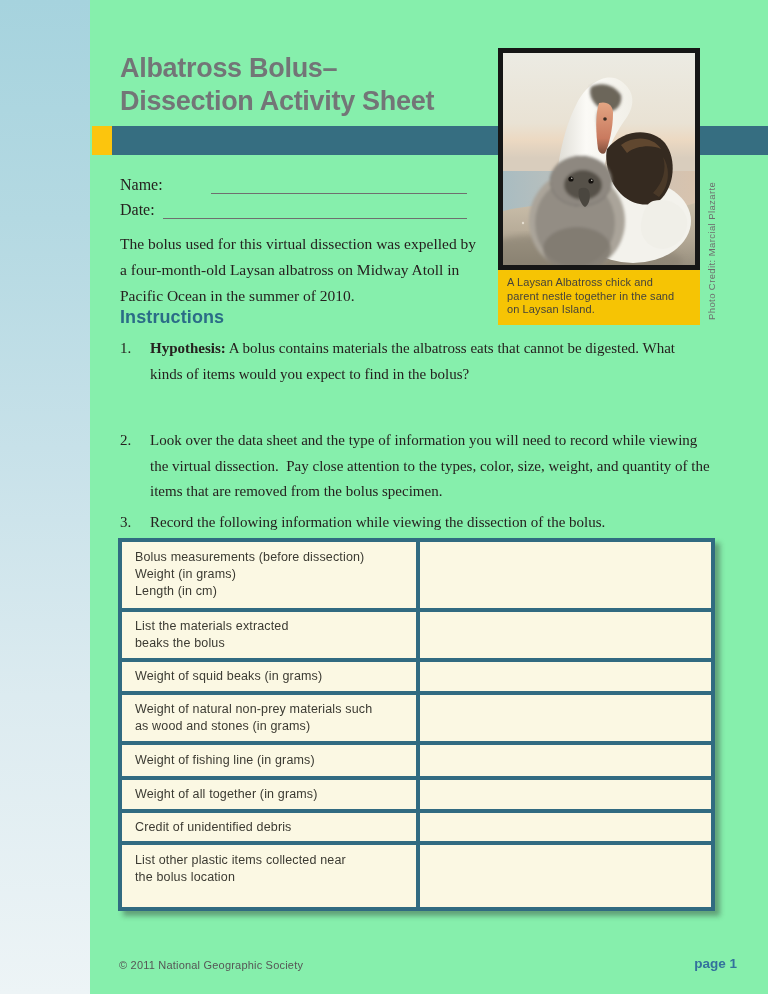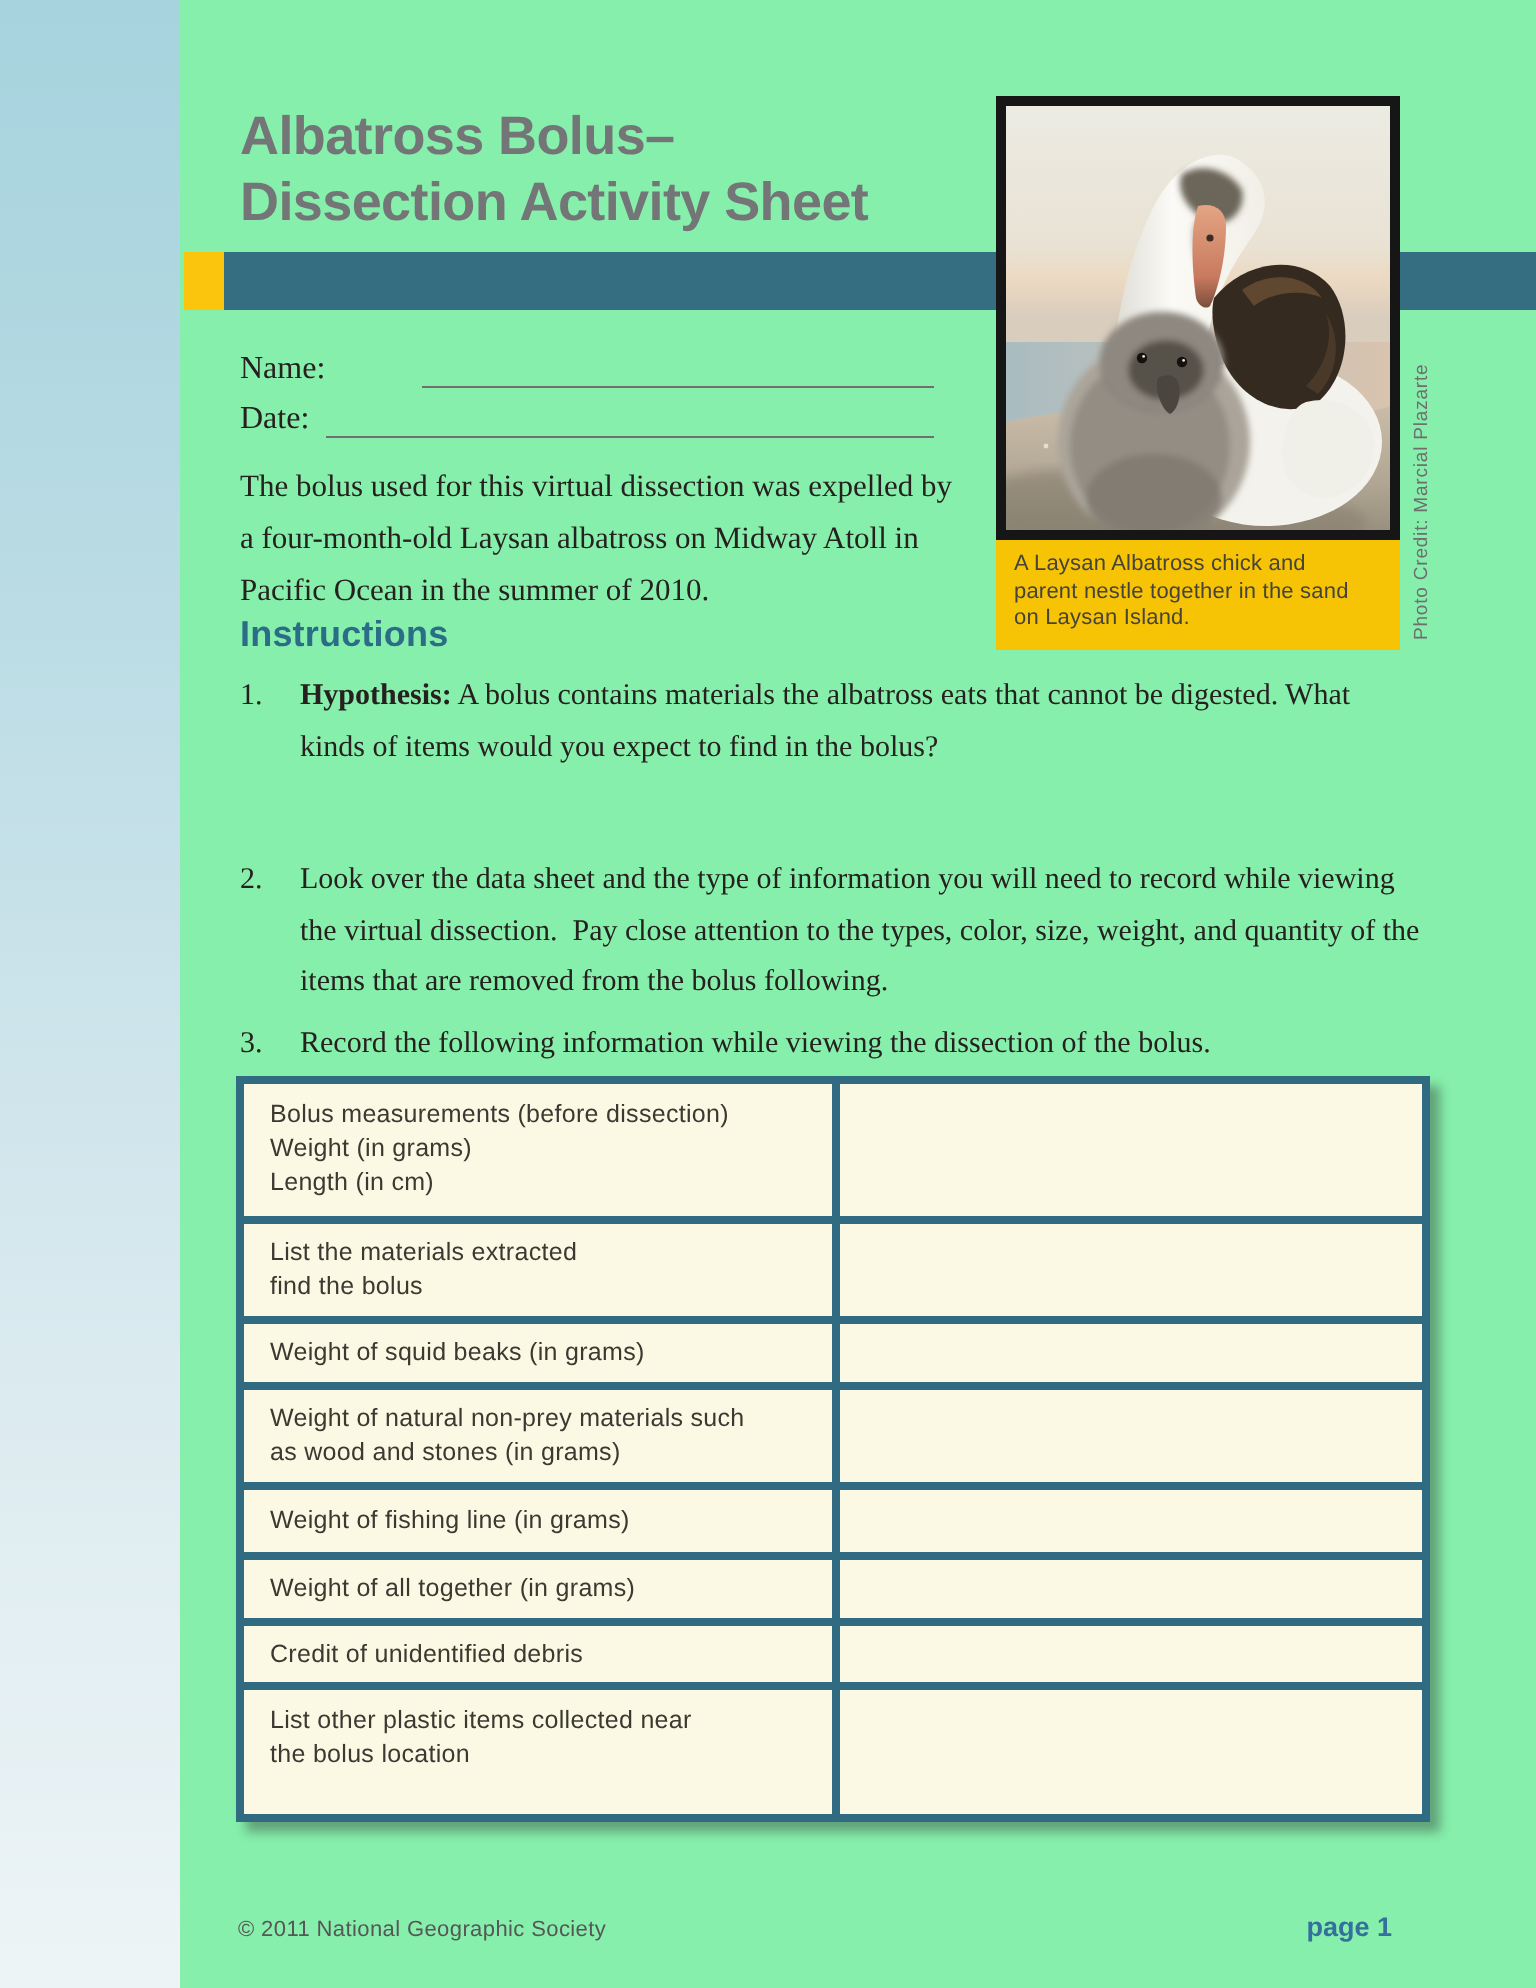--- a/index.html
+++ b/index.html
@@ -65,21 +65,21 @@
     position:absolute;left:118px;top:538px;border-collapse:collapse;table-layout:fixed;
     width:593px;box-shadow:5px 5px 5px rgba(40,40,40,0.38);background:#fbf8e3;padding-left:11px;
   }
   .data-table td{
     border:4px solid #316b81;background:#fbf8e3;vertical-align:middle;
     padding:3px 13px;font-size:12.5px;line-height:17px;color:#3b3a32;letter-spacing:0.15px;
   }
   .data-table td.vtop{vertical-align:top;padding-top:7px;}
   
   .footer-copy{position:absolute;left:119px;top:959px;font-size:11px;color:#565656;letter-spacing:0.2px;}
-  .footer-page{position:absolute;left:496px;top:956px;width:200px;text-align:right;
+  .footer-page{position:absolute;left:537px;top:956px;width:200px;text-align:right;
     font-size:13.5px;font-weight:bold;color:#33719c;}
 </style>
 </head>
 <body>
 
 <div id="page">
 
   <div class="left-strip"></div>
 
   <div class="title">
@@ -208,21 +208,21 @@
       <div class="ins-line"><span class="bold">Hypothesis:</span><span> A bolus contains materials the albatross eats that cannot be digested. What</span></div>
       <div class="ins-line">kinds of items would you expect to find in the bolus?</div>
     </div>
   </div>
 
   <div class="ins-item" style="top:428px;">
     <div class="ins-num">2.</div>
     <div>
       <div class="ins-line">Look over the data sheet and the type of information you will need to record while viewing</div>
       <div class="ins-line">the virtual dissection.  Pay close attention to the types, color, size, weight, and quantity of the</div>
-      <div class="ins-line">items that are removed from the bolus following.</div>
+      <div class="ins-line">items that are removed from the bolus specimen.</div>
     </div>
   </div>
 
   <div class="ins-item" style="top:510px;">
     <div class="ins-num">3.</div>
     <div>
       <div class="ins-line">Record the following information while viewing the dissection of the bolus.</div>
     </div>
   </div>
 
@@ -236,21 +236,21 @@
       <td style="height:56px" class="vtop">
         <div>Bolus measurements (before dissection)</div>
         <div>Weight (in grams)</div>
         <div>Length (in cm)</div>
       </td>
       <td></td>
     </tr>
     <tr>
       <td style="height:40px">
         <div>List the materials extracted</div>
-        <div>find the bolus</div>
+        <div>beaks the bolus</div>
       </td>
       <td></td>
     </tr>
     <tr>
       <td style="height:23px">
             <div>Weight of squid beaks (in grams)</div>
           </td>
       <td></td>
     </tr>
     <tr>

